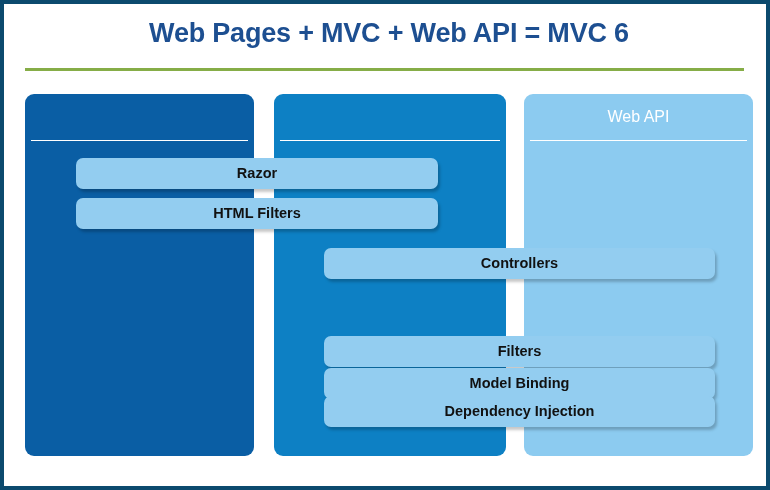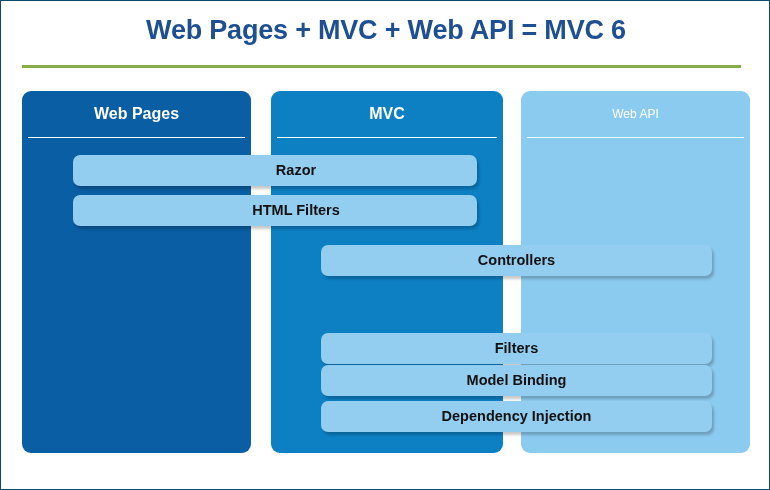--- a/index.html
+++ b/index.html
@@ -11,21 +11,21 @@
     height: 490px;
     background: #ffffff;
     font-family: "Liberation Sans", sans-serif;
     overflow: hidden;
   }
   #page {
     position: relative;
     width: 770px;
     height: 490px;
     box-sizing: border-box;
-    border: 1px solid #0c4a6e;
+    border: 4px solid #0c4a6e;
     background: #ffffff;
   }
 
   
   .title {
     position: absolute;
     left: 0;
     top: 14px;
     width: 770px;
     text-align: center;
@@ -73,21 +73,21 @@
     left: 0;
     top: 0;
     width: 100%;
     height: 46px;
     line-height: 46px;
     text-align: center;
     color: #ffffff;
     font-size: 16px;
     font-weight: bold;
   }
-  .col-webapi .col-header { font-weight: normal; font-size: 12px; }
+  .col-webapi .col-header { font-weight: normal; font-size: 16px; }
   .col-divider {
     position: absolute;
     left: 6px;
     right: 6px;
     top: 46px;
     height: 1px;
     background: #ffffff;
   }
 
   
@@ -100,51 +100,48 @@
     color: #111111;
     font-size: 14.5px;
     font-weight: bold;
     text-align: center;
     box-shadow: 2px 3px 3px rgba(0,0,0,0.22);
     white-space: nowrap;
   }
   .pill-upper {
     left: 72px;
     width: 362px;
-    padding-left: 42px;
   }
   .pill-lower {
     left: 320px;
     width: 391px;
   }
 </style>
 </head>
 <body>
 
 <div id="page">
 
   <div class="title">Web Pages + MVC + Web API = MVC 6</div>
   <div class="title-rule"></div>
 
   <div class="col col-webpages">
-    <div class="col-header">Web Pages</div>
     <div class="col-divider"></div>
   </div>
 
   <div class="col col-mvc">
-    <div class="col-header">MVC</div>
     <div class="col-divider"></div>
   </div>
 
   <div class="col col-webapi">
     <div class="col-header">Web API</div>
     <div class="col-divider"></div>
   </div>
 
   <div class="pill pill-upper" style="top:154px">Razor</div>
   <div class="pill pill-upper" style="top:194px">HTML Filters</div>
 
   <div class="pill pill-lower" style="top:244px">Controllers</div>
   <div class="pill pill-lower" style="top:332px">Filters</div>
   <div class="pill pill-lower" style="top:364px">Model Binding</div>
-  <div class="pill pill-lower" style="top:400px">Dependency Injection</div>
+  <div class="pill pill-lower" style="top:392px">Dependency Injection</div>
 
 </div>
 
 </body></html>

